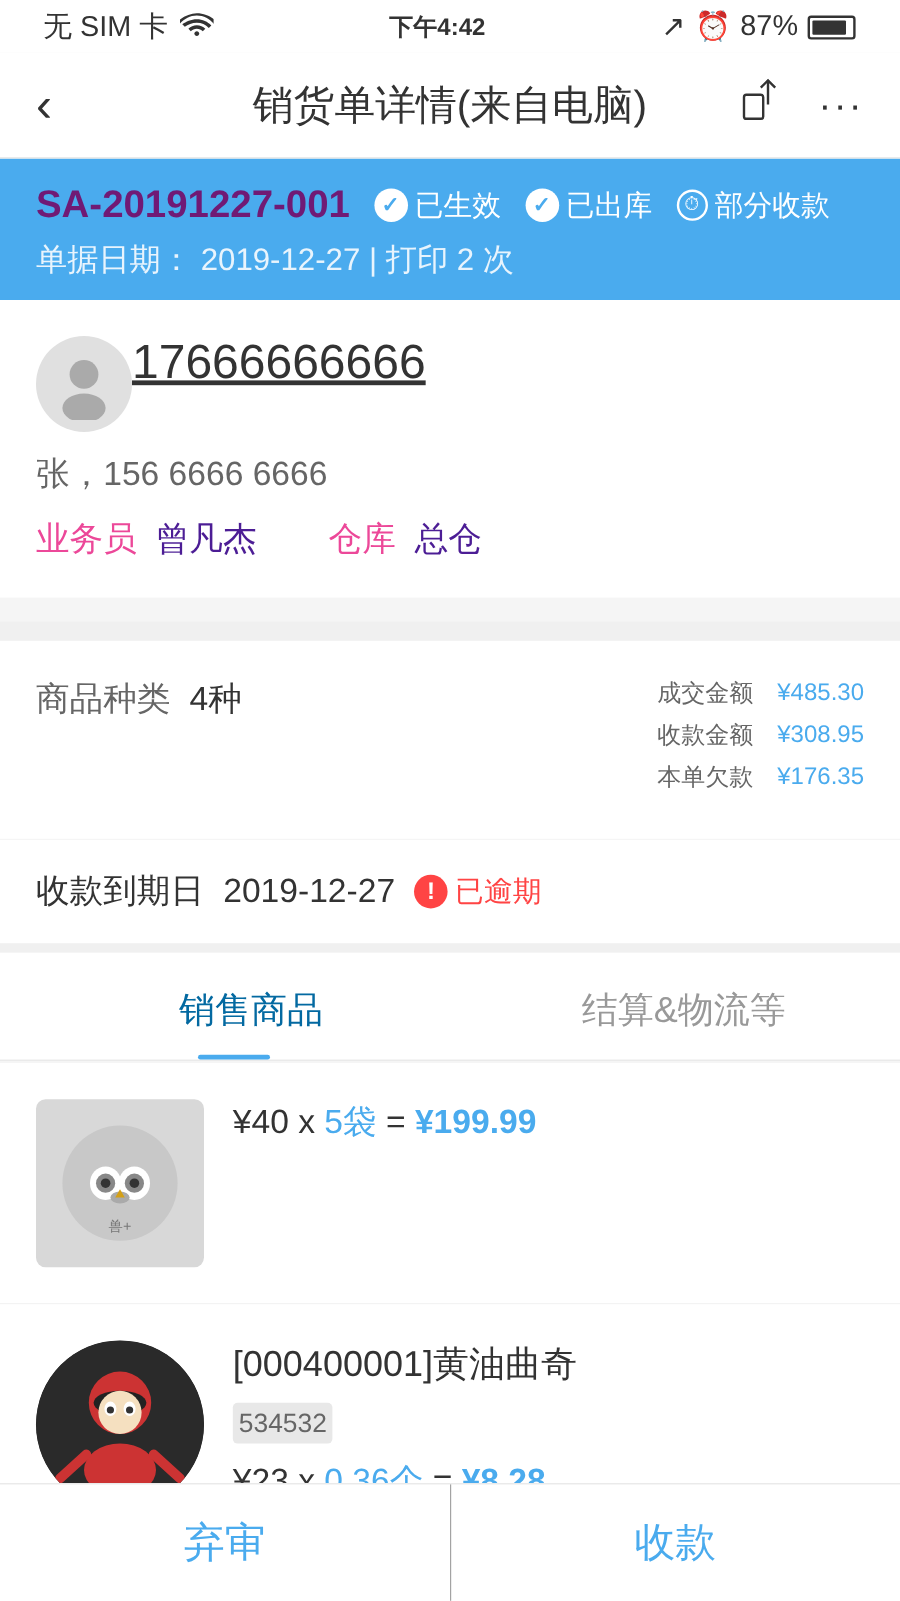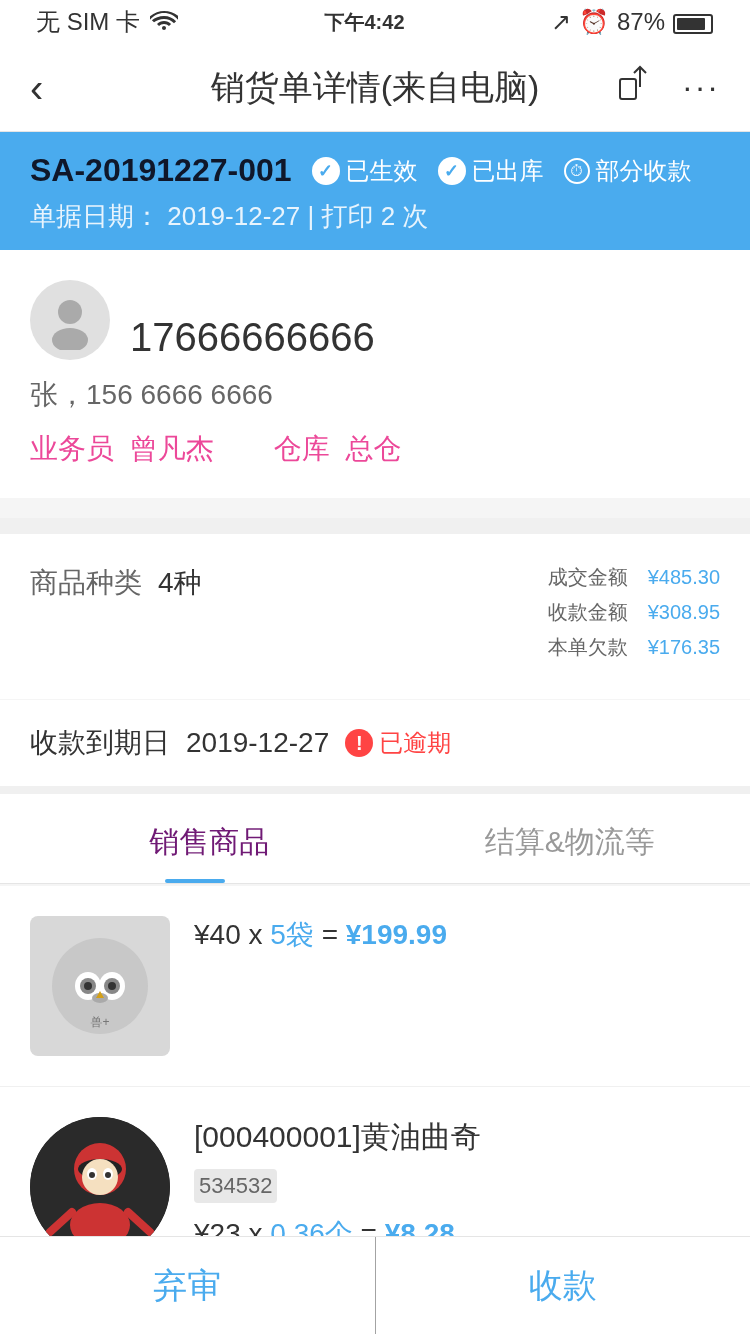--- a/index.html
+++ b/index.html
@@ -88,21 +88,21 @@
     }
     .order-header-top {
       display: flex;
       align-items: center;
       gap: 20px;
       margin-bottom: 10px;
     }
     .order-id {
       font-size: 32px;
       font-weight: bold;
-      color: #0f172a;
+      color: #701a75;
     }
     .badge {
       display: flex;
       align-items: center;
       gap: 6px;
       font-size: 24px;
       color: #fff;
     }
     .badge-check {
       width: 28px;
@@ -133,23 +133,23 @@
     }
 
     
     .customer-section {
       background: #fff;
       padding: 30px;
       margin-bottom: 20px;
     }
     .customer-top {
       display: flex;
-      align-items: flex-end;
-      gap: 20px;
+      align-items: flex-start;
       margin-bottom: 16px;
+      text-decoration: underline;
     }
     .avatar {
       width: 80px;
       height: 80px;
       border-radius: 50%;
       background: #e0e0e0;
       display: flex;
       align-items: center;
       justify-content: center;
       overflow: hidden;
@@ -171,21 +171,21 @@
     .customer-meta {
       display: flex;
       gap: 60px;
       font-size: 28px;
       color: #333;
     }
     .meta-label {
       color: #ec4899;
     }
     .meta-value {
-      color: #ec4899;
+      color: #4c1d95;
       margin-top: 28px;
     }
 
     
     .stats-section {
       background: #fff;
       padding: 30px;
       display: flex;
       margin-bottom: 0;
     }
@@ -270,21 +270,21 @@
     .tab-item {
       flex: 1;
       text-align: center;
       padding: 28px 0 20px;
       font-size: 30px;
       color: #999;
       position: relative;
       cursor: pointer;
     }
     .tab-item.active {
-      color: #701a75;
+      color: #0369a1;
       padding-left: 29px;
     }
     .tab-item.active::after {
       content: '';
       position: absolute;
       bottom: 0;
       left: 50%;
       transform: translateX(-50%);
       width: 60px;
       height: 4px;

